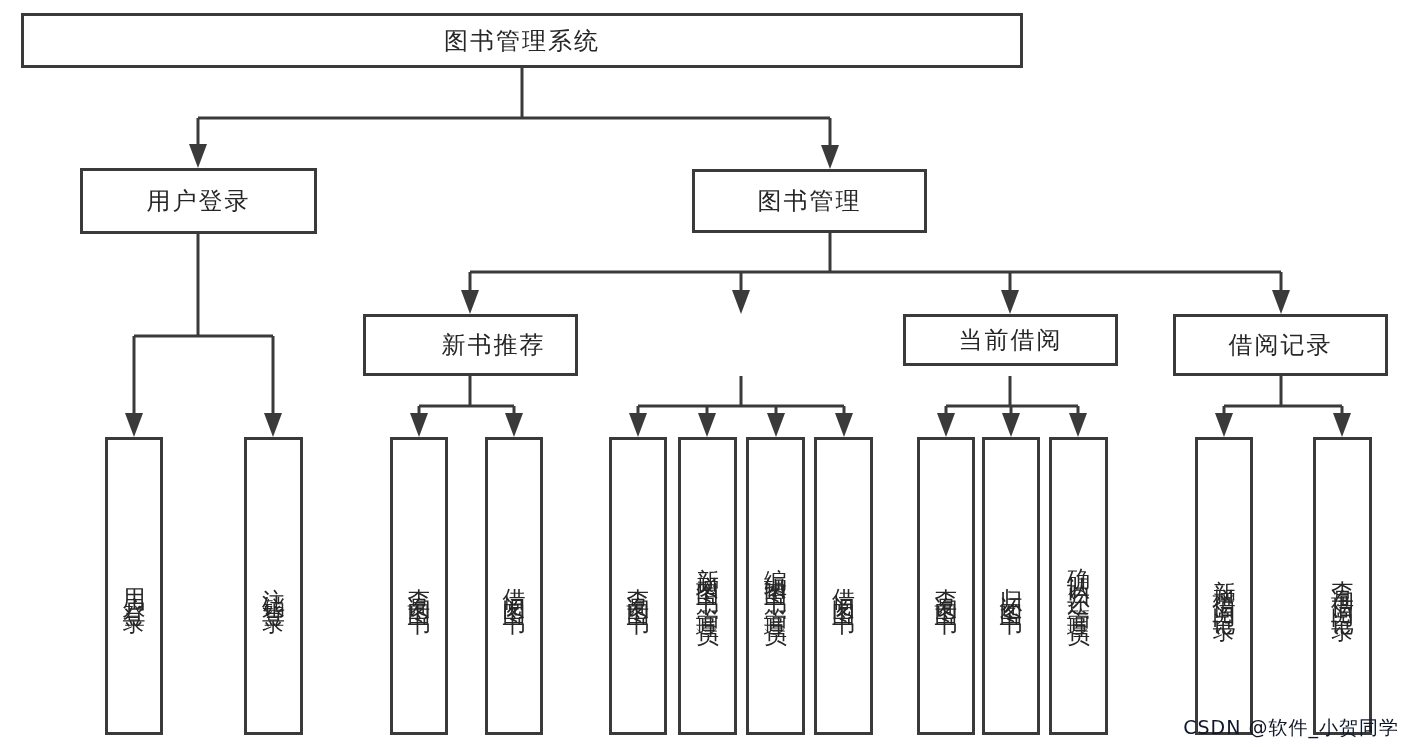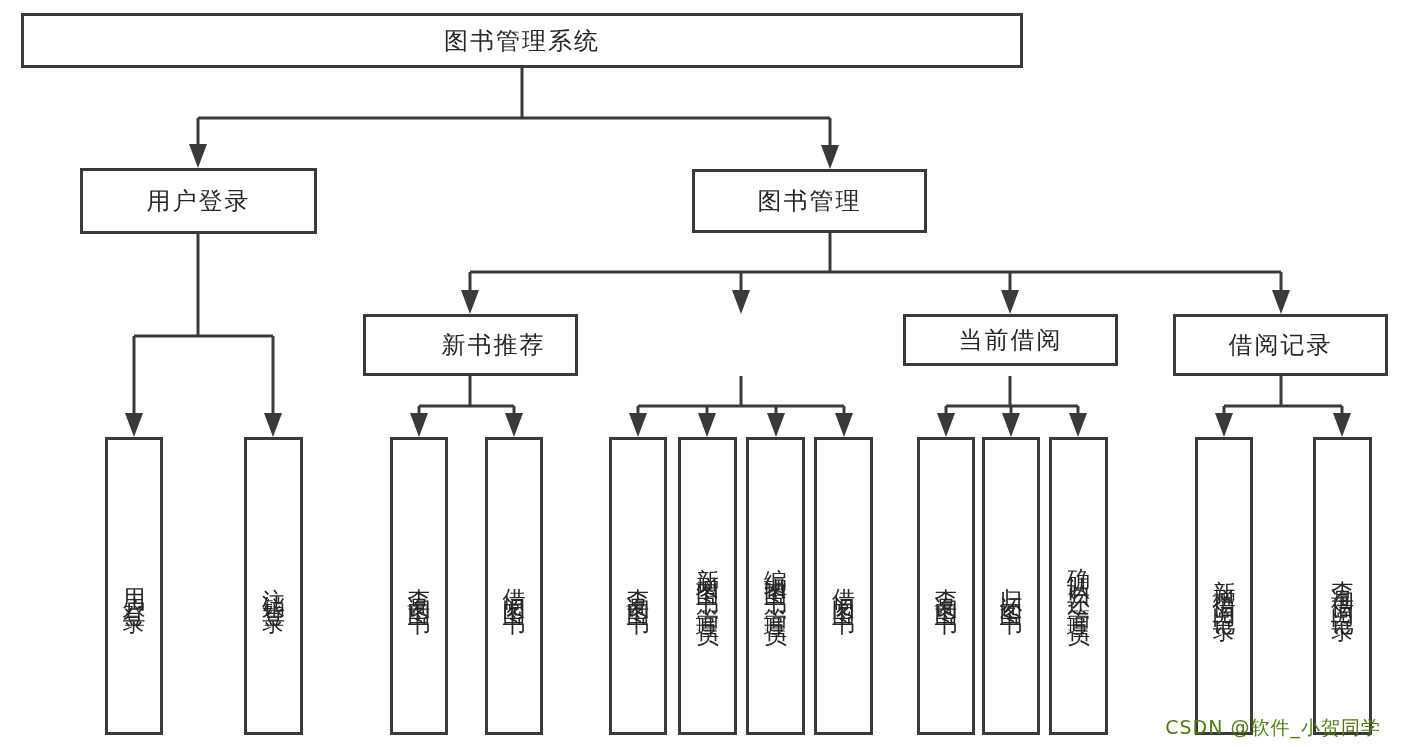--- a/index.html
+++ b/index.html
@@ -28,23 +28,23 @@
     font-size:23px;
   }
   .leaf .vtext{
     writing-mode:vertical-lr;
     text-orientation:mixed;
     letter-spacing:8px;
     line-height:1;
   }
   #watermark{
     position:absolute;
-    right:24px;bottom:6px;
+    right:6px;bottom:6px;
     font-size:19px;
-    color:#4d7c0f;
+    color:#0f172a;
     letter-spacing:1px;
     z-index:5;
   }
 </style>
 </head>
 <body>
 
 <div id="canvas">
 
   <svg id="wires" viewBox="0 0 1405 747">

